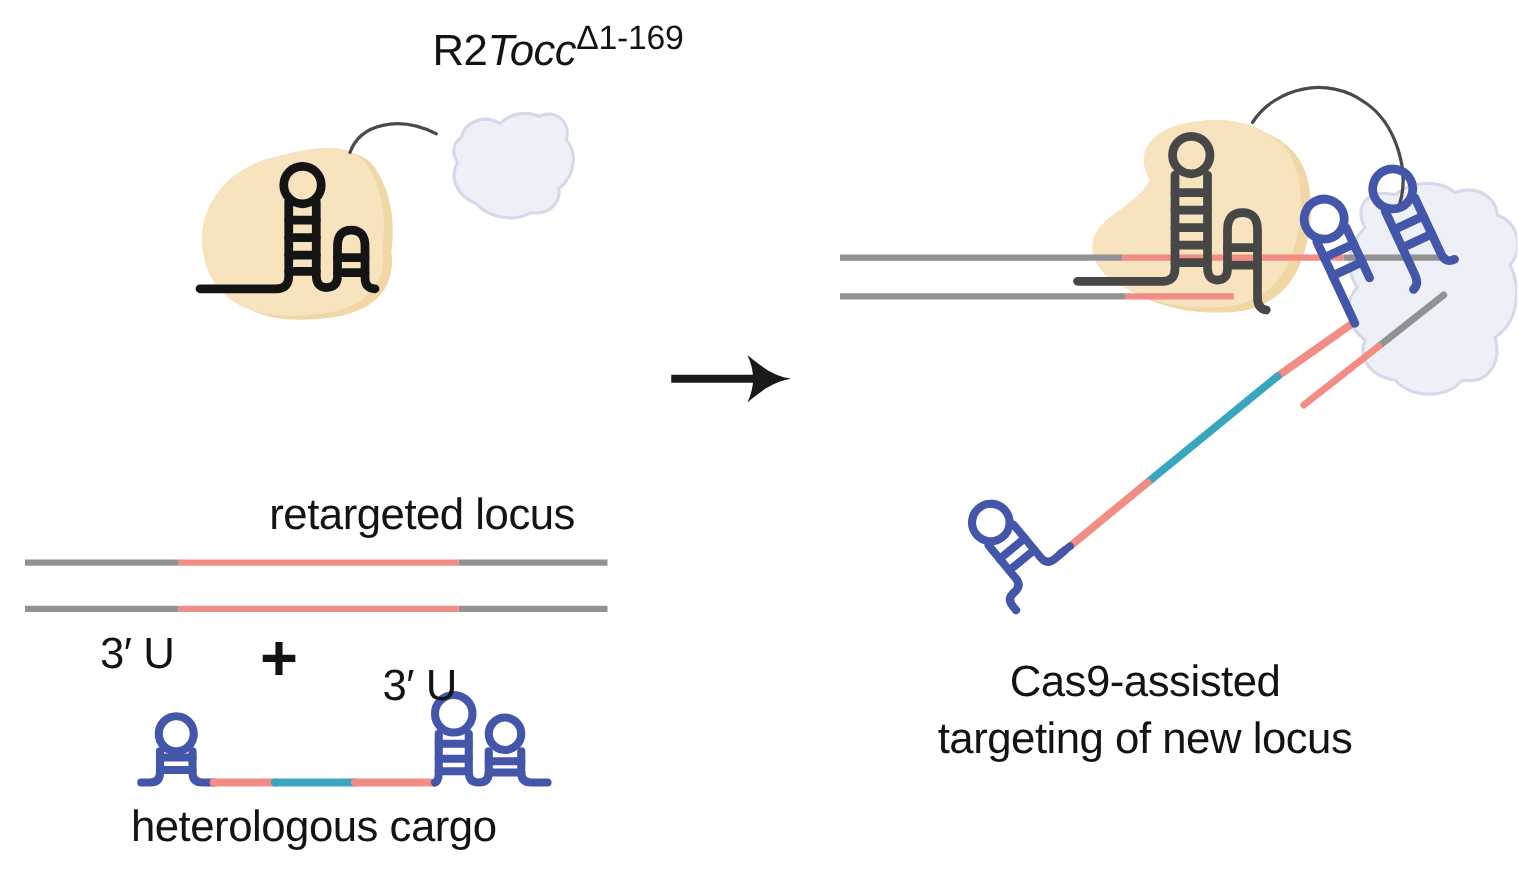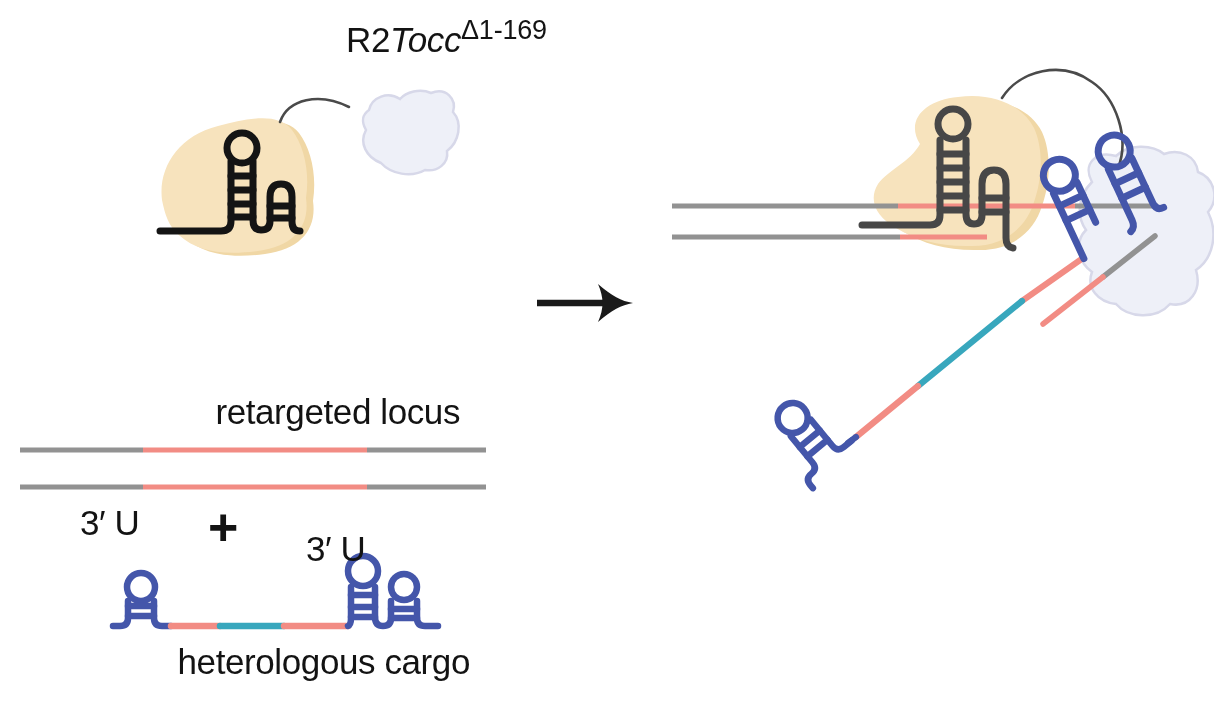--- a/index.html
+++ b/index.html
@@ -158,16 +158,20 @@
   </div>
 
   <div class="lbl center" style="left:58px; top:392px; width:402px;text-align:right;">retargeted locus</div>
 
   <div class="lbl" style="left:80px; top:503px;">3′ U</div>
 
   <div class="lbl plus" style="left:208px; top:501px;">+</div>
 
   <div class="lbl" style="left:306px; top:501px;margin-top:28px;">3′ U</div>
 
-  <div class="lbl center" style="left:68px; top:642px; width:402px;text-align:right;">heterologous cargo</div>
+  <div class="lbl center" style="left:50px; top:642px; width:402px;">heterologous cargo</div>
 
+  <div class="lbl center" style="left:698px; top:523px; width:436px; line-height:45px;">
+    <div>Cas9-assisted</div>
+    <div>targeting of new locus</div>
+  </div>
 
 </div>
 
 </body></html>

